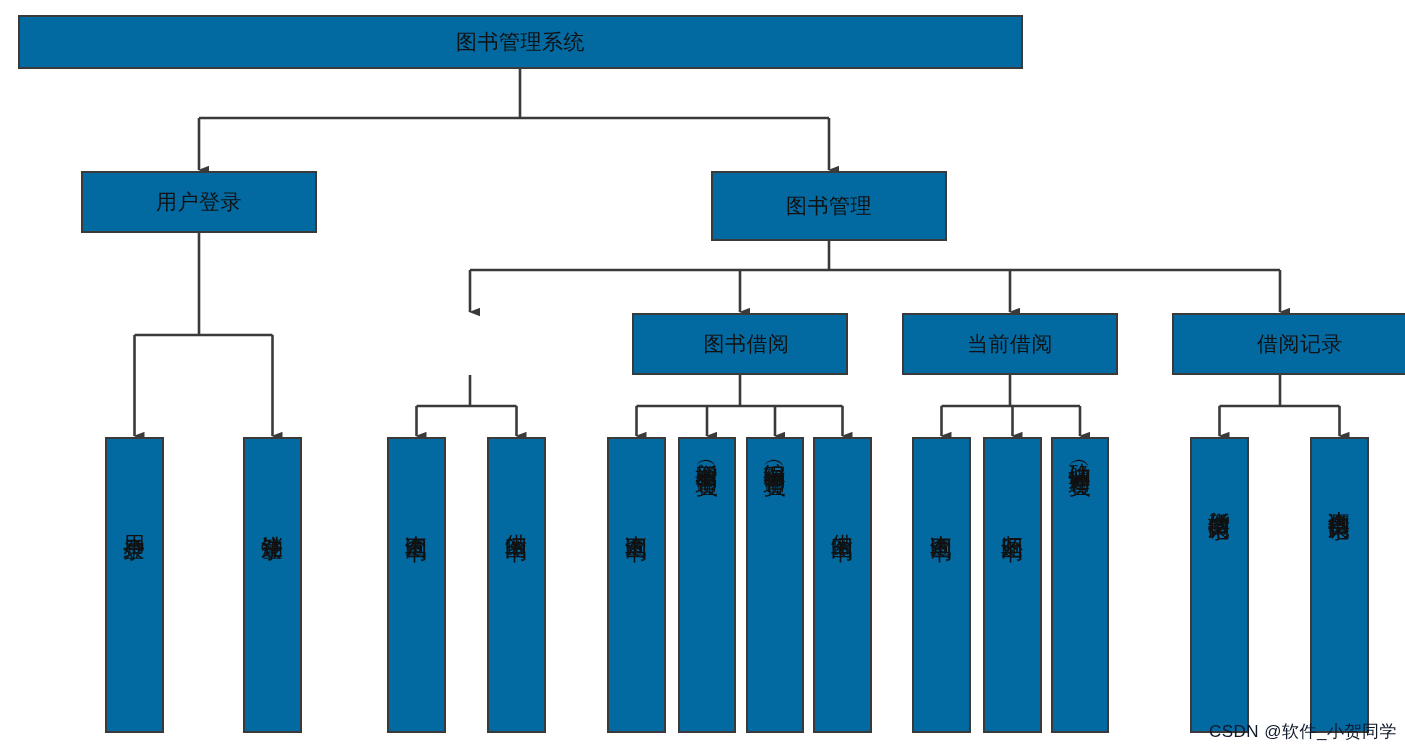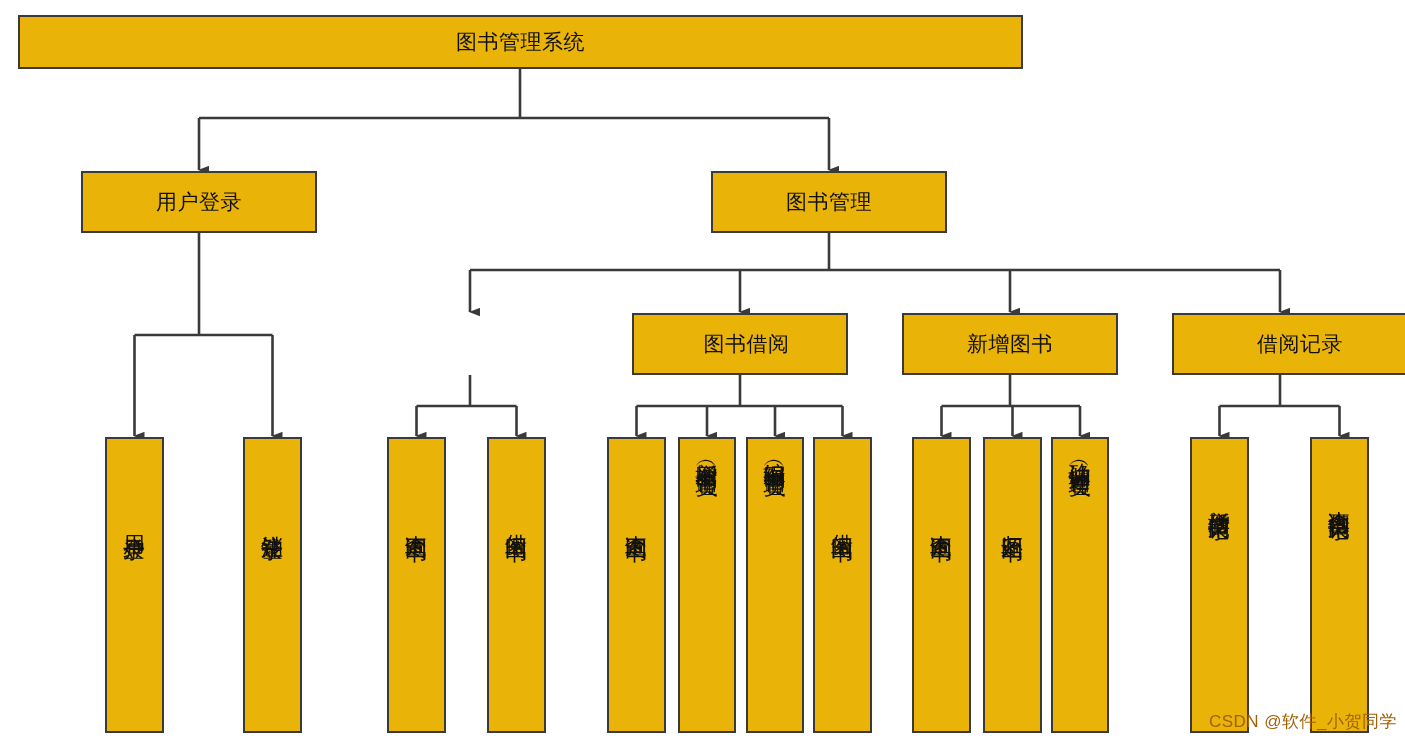--- a/index.html
+++ b/index.html
@@ -23,21 +23,21 @@
     position: absolute;
     left: 0;
     top: 0;
     width: 1405px;
     height: 747px;
     pointer-events: none;
   }
   .node {
     position: absolute;
     box-sizing: border-box;
-    background: #eab308;
+    background: #0369a1;
     border: 2px solid #3a3a3a;
     display: flex;
     align-items: center;
     justify-content: center;
     overflow: hidden;
   }
   .node .label {
     color: #111111;
     font-size: 21px;
     line-height: 1.15;
@@ -61,23 +61,23 @@
   }
   .node.vertical.mid .label {
     margin-top: 72px;
   }
   .node.vertical.mid2 .label {
     margin-top: 48px;
   }
   .watermark {
     position: absolute;
     right: 8px;
-    bottom: 14px;
+    bottom: 4px;
     font-size: 17px;
-    color: #a16207;
+    color: #0f172a;
     letter-spacing: 0.5px;
     white-space: nowrap;
     font-family: "Liberation Sans", "DejaVu Sans", sans-serif;
   }
 </style>
 </head>
 <body>
 
 <div id="diagram-root">
 
@@ -124,29 +124,29 @@
       </g>
   </svg>
 
   <div class="node" id="node-root" style="left: 18px; top: 15px; width: 1005px; height: 54px;">
     <span class="label">图书管理系统</span>
   </div>
 
   <div class="node" id="node-user-login" style="left: 81px; top: 171px; width: 236px; height: 62px;">
     <span class="label">用户登录</span>
   </div>
-  <div class="node" id="node-book-manage" style="left: 711px; top: 171px; width: 236px; height: 62px;">
+  <div class="node" id="node-book-manage" style="left: 711px; top: 171px; width: 236px; height: 70px;">
     <span class="label">图书管理</span>
   </div>
 
   <div class="node" id="node-book-borrow" style="left: 632px; top: 313px; width: 216px; height: 62px; padding-left: 13px;">
     <span class="label">图书借阅</span>
   </div>
   <div class="node" id="node-current-borrow" style="left: 902px; top: 313px; width: 216px; height: 62px;">
-    <span class="label">新增图书</span>
+    <span class="label">当前借阅</span>
   </div>
   <div class="node" id="node-borrow-record" style="left: 1172px; top: 313px; width: 256px; height: 62px;">
     <span class="label">借阅记录</span>
   </div>
 
   <div class="node vertical mid" id="node-leaf-user-login" style="left: 105px; top: 437px; width: 59px; height: 296px;">
     <span class="label">用户登录</span>
   </div>
   <div class="node vertical mid" id="node-leaf-logout" style="left: 243px; top: 437px; width: 59px; height: 296px;">
     <span class="label">注销登录</span>

